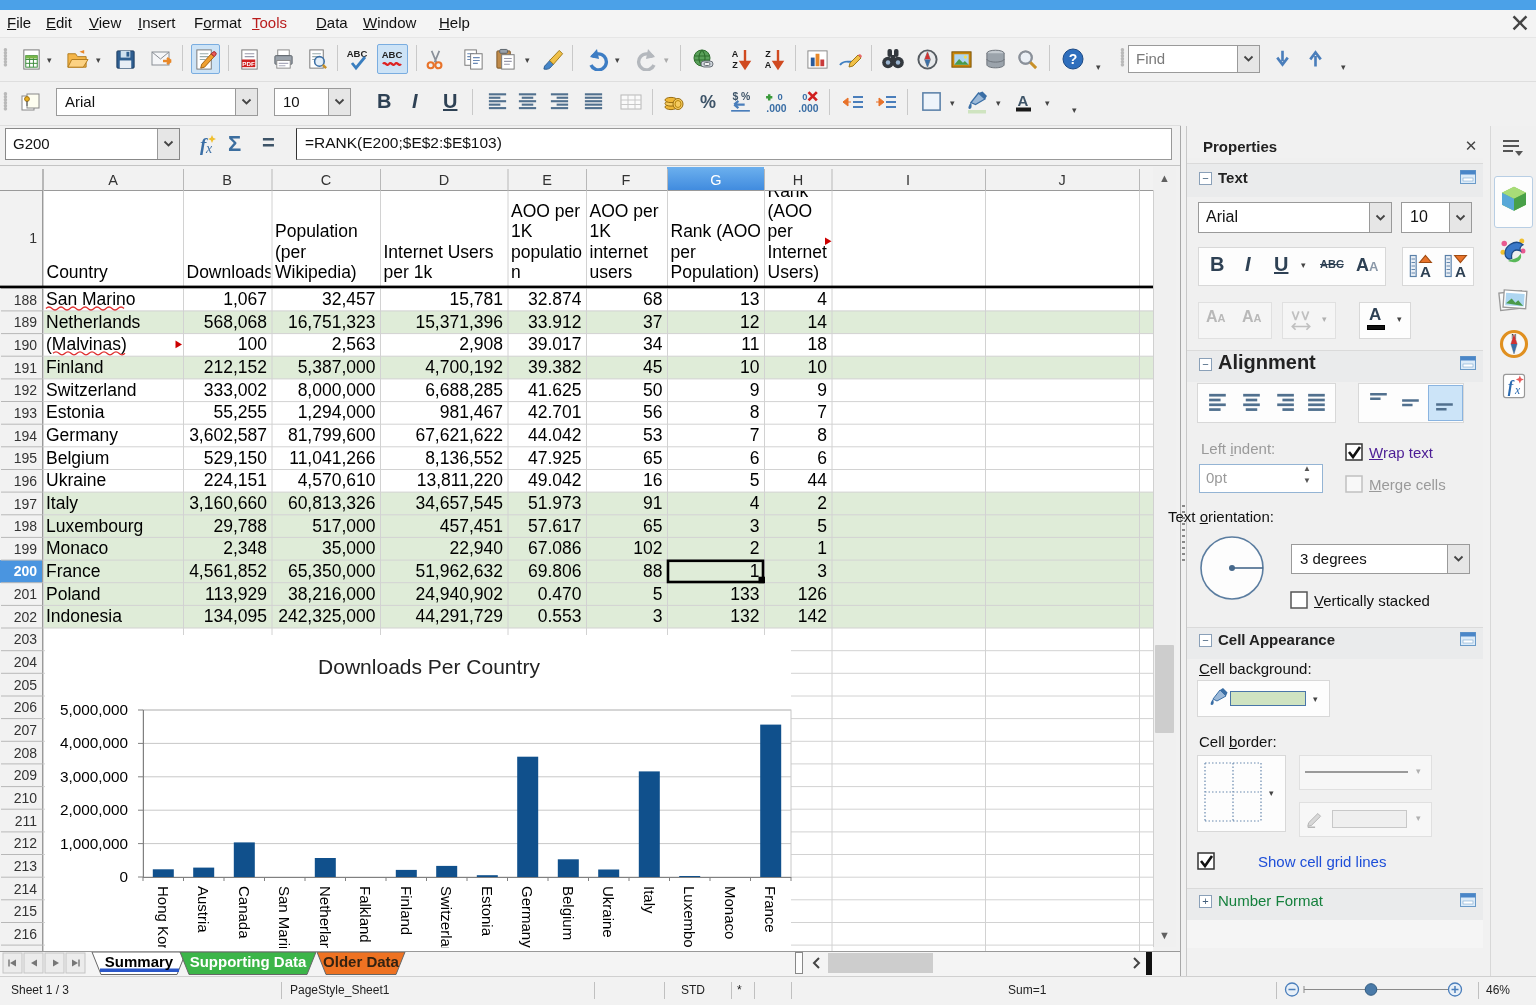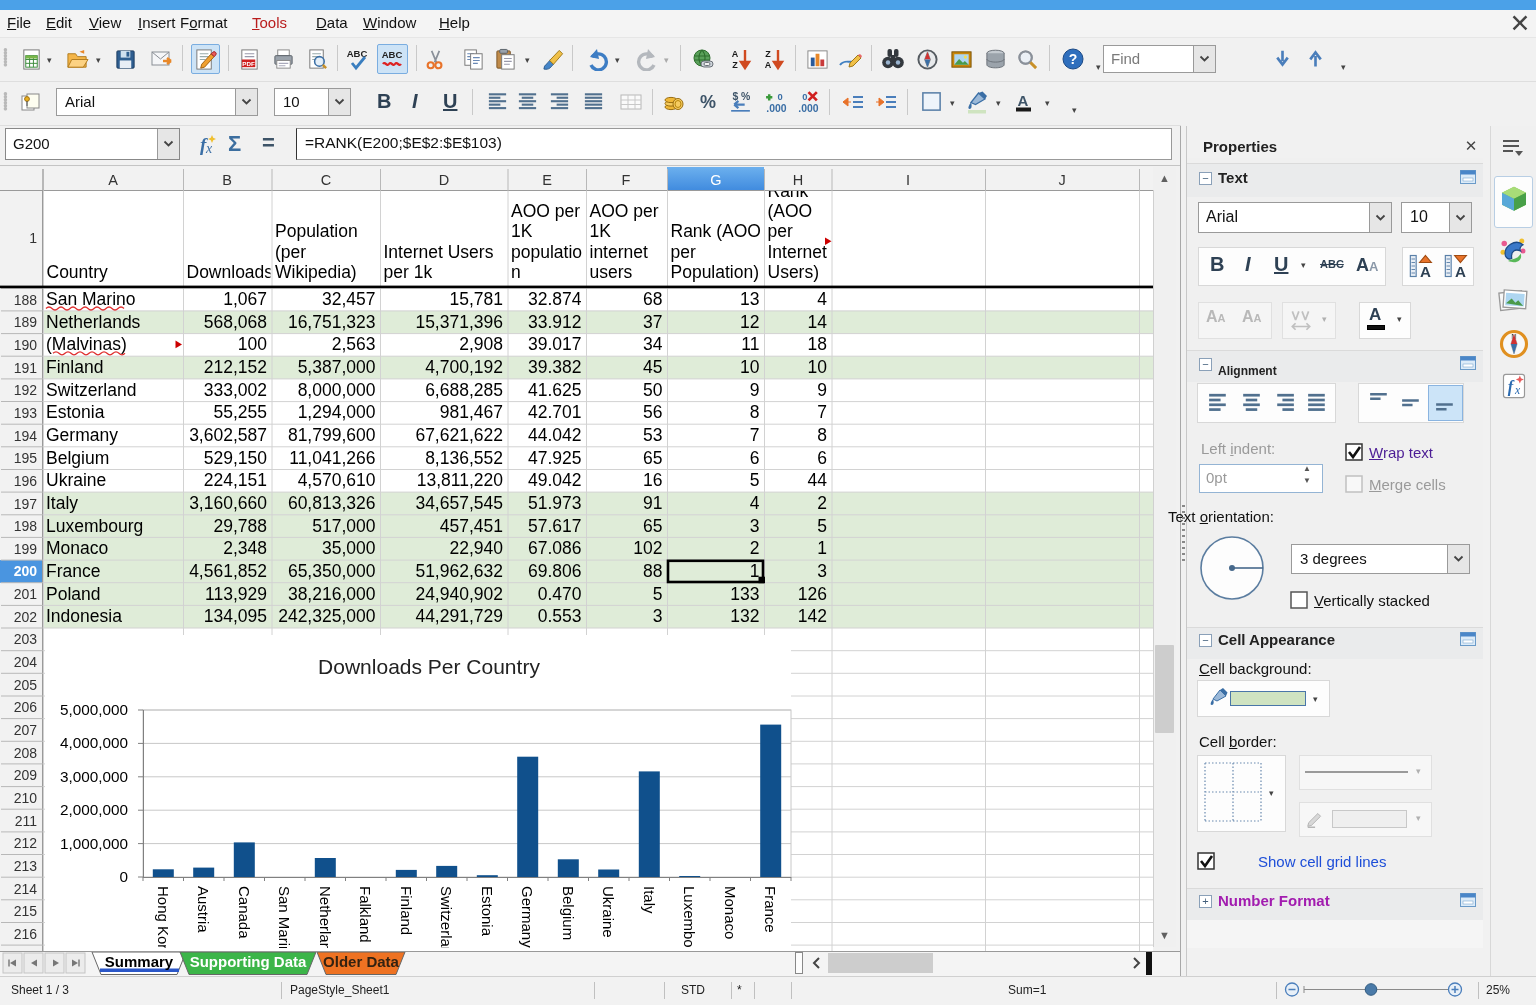--- a/index.html
+++ b/index.html
@@ -14,21 +14,21 @@
 .sbtext{font-size:12px;color:#222}
 .ssep{position:absolute;top:982px;width:1px;height:17px;background:#c0c0c0}
 </style></head><body>
 <div id="app">
 <div class="abs" style="left:0;top:0;width:1536px;height:10px;background:#4ba1e8"></div>
 <div class="abs" style="left:0;top:10px;width:1536px;height:27px;background:#f4f4f4"></div>
 <div class="abs" style="left:7px;top:14px;font-size:15px;color:#111"><u>F</u>ile</div>
 <div class="abs" style="left:46px;top:14px;font-size:15px;color:#111"><u>E</u>dit</div>
 <div class="abs" style="left:89px;top:14px;font-size:15px;color:#111"><u>V</u>iew</div>
 <div class="abs" style="left:138px;top:14px;font-size:15px;color:#111"><u>I</u>nsert</div>
-<div class="abs" style="left:180px;top:14px;font-size:15px;color:#111">F<u>o</u>rmat</div>
+<div class="abs" style="left:194px;top:14px;font-size:15px;color:#111">F<u>o</u>rmat</div>
 <div class="abs" style="left:252px;top:14px;font-size:15px;color:#b91c1c"><u>T</u>ools</div>
 <div class="abs" style="left:316px;top:14px;font-size:15px;color:#111"><u>D</u>ata</div>
 <div class="abs" style="left:363px;top:14px;font-size:15px;color:#111"><u>W</u>indow</div>
 <div class="abs" style="left:439px;top:14px;font-size:15px;color:#111"><u>H</u>elp</div>
 <div class="abs" style="left:1507px;top:10px;width:26px;height:24px;font-size:25px;color:#444;text-align:center;line-height:26px;z-index:5">✕</div>
 <div class="abs" style="left:0;top:37px;width:1536px;height:44px;background:#f1f1f1;border-top:1px solid #e6e6e6"></div>
 <div class="abs" style="left:0;top:81px;width:1536px;height:44px;background:#f1f1f1;border-top:1px solid #dedede"></div>
 <div class="abs" style="left:0;top:125px;width:1181px;height:41px;background:#f1f1f1;border-top:1px solid #dedede;border-bottom:1px solid #c4c4c4"></div>
 <div class="grip" style="left:3px;top:48px">●<br>●<br>●<br>●<br>●<br>●</div>
 <svg class="abs" style="left:20px;top:48px" width="23" height="23" viewBox="0 0 24 24">
@@ -187,21 +187,21 @@
       <circle cx="10" cy="10" r="6.5" fill="none" stroke="#8a9099" stroke-width="2"></circle>
       <path d="M15 15l6 6" stroke="#c89028" stroke-width="3"></path>
     </svg>
 <div class="sep1" style="left:1049px"></div>
 <svg class="abs" style="left:1061px;top:47px" width="24" height="24" viewBox="0 0 24 24">
       <circle cx="12" cy="12" r="10" fill="#2f6fbd" stroke="#1c4a85"></circle>
       <text x="12" y="17" font-size="14" font-weight="bold" fill="#fff" text-anchor="middle" font-family="Liberation Sans">?</text>
     </svg>
 <div class="dd" style="left:1096px;top:62px">▾</div>
 <div class="grip" style="left:1120px;top:48px">●<br>●<br>●<br>●<br>●<br>●</div>
-<div class="combo" style="left:1103px;top:45px;width:113px;height:28px">
+<div class="combo" style="left:1128px;top:45px;width:132px;height:28px">
       <span style="position:absolute;left:7px;top:4px;font-size:15px;color:#7a7a7a">Find</span>
       <span class="arr">
         <svg width="11" height="8" viewBox="0 0 11 8">
           <path d="M1.5 1.5l4 4 4-4" stroke="#444" fill="none" stroke-width="1.8"></path>
         </svg>
       </span>
     </div>
 <svg class="abs" style="left:1272px;top:48px" width="21" height="21" viewBox="0 0 24 24">
       <path d="M12 3v12m-6-4l6 8 6-8" fill="none" stroke="#4a7ebb" stroke-width="3"></path>
     </svg>
@@ -804,21 +804,21 @@
 <svg class="abs" style="left:1284px;top:981px" width="186" height="17" viewBox="0 0 186 17">
       <circle cx="8" cy="8.5" r="6.5" fill="#e8f0f8" stroke="#4a7ebb" stroke-width="1.3"></circle>
       <path d="M4.5 8.5h7" stroke="#4a7ebb" stroke-width="1.5"></path>
       <path d="M20 8.5H176" stroke="#8a8a8a" stroke-width="1.2"></path>
       <path d="M20 5v7" stroke="#8a8a8a"></path>
       <circle cx="87" cy="8.5" r="5.8" fill="#4a7aa8" stroke="#2f5a80"></circle>
       <circle cx="171" cy="8.5" r="6.5" fill="#e8f0f8" stroke="#4a7ebb" stroke-width="1.3"></circle>
       <path d="M167.5 8.5h7M171 5v7" stroke="#4a7ebb" stroke-width="1.5"></path>
     </svg>
 <div class="ssep" style="left:1478px"></div>
-<div class="abs sbtext" style="left:1486px;top:983px">25%</div>
+<div class="abs sbtext" style="left:1486px;top:983px">46%</div>
 <div class="abs" style="left:1180px;top:126px;width:1px;height:850px;background:#a8a8a8"></div>
 <div class="abs" style="left:1181px;top:126px;width:355px;height:850px;background:#f1f1f1"></div>
 <div class="abs" style="left:1186px;top:126px;width:1px;height:850px;background:#c8c8c8"></div>
 <div class="abs" style="left:1203px;top:138px;font-size:15px;font-weight:bold;color:#222">Properties</div>
 <div class="abs" style="left:1461px;top:136px;width:20px;height:20px;font-size:15px;color:#444;text-align:center;line-height:20px">✕</div>
 <div class="abs" style="left:1187px;top:158px;width:296px;height:790px;background:#f0f0f0"></div>
 <div class="abs" style="left:1187px;top:163px;width:296px;height:34px;background:#eaebec;border-top:1px solid #dadada"></div>
 <svg class="abs" style="left:1199px;top:172px" width="13" height="13" viewBox="0 0 13 13">
       <rect x=".5" y=".5" width="12" height="12" fill="#fff" stroke="#8aa0b8"></rect>
       <text x="6.5" y="9.8" font-size="11" fill="#44607c" text-anchor="middle">−</text>
@@ -876,21 +876,21 @@
 <div class="dd" style="left:1322px;top:314px;color:#b0b0b0">▾</div>
 <div class="abs" style="left:1359px;top:302px;width:52px;height:37px;background:#fdfdfd;border:1px solid #d8d8d8"></div>
 <div class="abs" style="left:1369px;top:305px;font-size:17px;font-weight:bold;color:#2e4154">A</div>
 <div class="abs" style="left:1367px;top:325px;width:18px;height:5px;background:#111;border:1px solid #000"></div>
 <div class="dd" style="left:1397px;top:314px">▾</div>
 <div class="abs" style="left:1187px;top:350px;width:296px;height:32px;background:#eaebec;border-top:1px solid #dadada"></div>
 <svg class="abs" style="left:1199px;top:358px" width="13" height="13" viewBox="0 0 13 13">
       <rect x=".5" y=".5" width="12" height="12" fill="#fff" stroke="#8aa0b8"></rect>
       <text x="6.5" y="9.8" font-size="11" fill="#44607c" text-anchor="middle">−</text>
     </svg>
-    <div class="abs" style="left:1218px;top:364px;font-size:12px;font-weight:bold;color:#222">Alignment</div>
+    <div class="abs" style="left:1218px;top:351px;font-size:20px;font-weight:bold;color:#222">Alignment</div>
     <svg class="abs" style="left:1460px;top:356px" width="16" height="14" viewBox="0 0 16 14">
       <rect x=".5" y=".5" width="15" height="13" fill="#dcebf8" stroke="#6a9ac8"></rect>
       <rect x=".5" y=".5" width="15" height="4" fill="#4a86c8"></rect>
       <rect x="3" y="8" width="10" height="3" fill="#fff" stroke="#6a9ac8" stroke-width=".5"></rect>
     </svg>
 <div class="abs" style="left:1197px;top:383px;width:139px;height:40px;background:#fdfdfd;border:1px solid #d8d8d8"></div>
 <svg class="abs" style="left:1206px;top:390px" width="25" height="25" viewBox="0 0 24 24">
       <path d="M3 5.0h16" stroke="#51708e" stroke-width="2.6"></path>
       <path d="M3 9.6h11" stroke="#51708e" stroke-width="2.6"></path>
       <path d="M3 14.2h16" stroke="#51708e" stroke-width="2.6"></path>
@@ -997,21 +997,21 @@
 <svg class="abs" style="left:1197px;top:852px" width="18" height="18" viewBox="0 0 18 18">
       <rect x="1" y="1" width="16" height="16" fill="#fff" stroke="#333" stroke-width="1.5"></rect>
       <path d="M4 9l4 5 7-10" fill="none" stroke="#111" stroke-width="2.6"></path>
     </svg>
 <div class="abs" style="left:1258px;top:853px;font-size:15px;color:#1d4ed8">Show cell <u>g</u>rid lines</div>
 <div class="abs" style="left:1187px;top:888px;width:296px;height:32px;background:#eaebec;border-top:1px solid #dadada"></div>
 <svg class="abs" style="left:1199px;top:895px" width="13" height="13" viewBox="0 0 13 13">
       <rect x=".5" y=".5" width="12" height="12" fill="#fff" stroke="#8aa0b8"></rect>
       <text x="6.5" y="9.8" font-size="11" fill="#44607c" text-anchor="middle">+</text>
     </svg>
-    <div class="abs" style="left:1218px;top:892px;font-size:15px;font-weight:bold;color:#a21caf">Number Format</div>
+    <div class="abs" style="left:1218px;top:892px;font-size:15px;font-weight:normal;color:#15803d">Number Format</div>
     <svg class="abs" style="left:1460px;top:893px" width="16" height="14" viewBox="0 0 16 14">
       <rect x=".5" y=".5" width="15" height="13" fill="#dcebf8" stroke="#6a9ac8"></rect>
       <rect x=".5" y=".5" width="15" height="4" fill="#4a86c8"></rect>
       <rect x="3" y="8" width="10" height="3" fill="#fff" stroke="#6a9ac8" stroke-width=".5"></rect>
     </svg>
 <div class="abs" style="left:1187px;top:920px;width:296px;height:28px;background:#f5f5f5"></div>
 <div class="abs" style="left:1182px;top:505px;width:3px;height:56px;background:repeating-linear-gradient(#888 0 2px,transparent 2px 6px)"></div>
 <div class="abs" style="left:1490px;top:126px;width:46px;height:850px;background:#f0f0f0;border-left:1px solid #d8d8d8"></div>
 <svg class="abs" style="left:1501px;top:138px" width="24" height="20" viewBox="0 0 24 20">
       <path d="M2 3h16M2 8h16M2 13h10" stroke="#555" stroke-width="2.2"></path>

